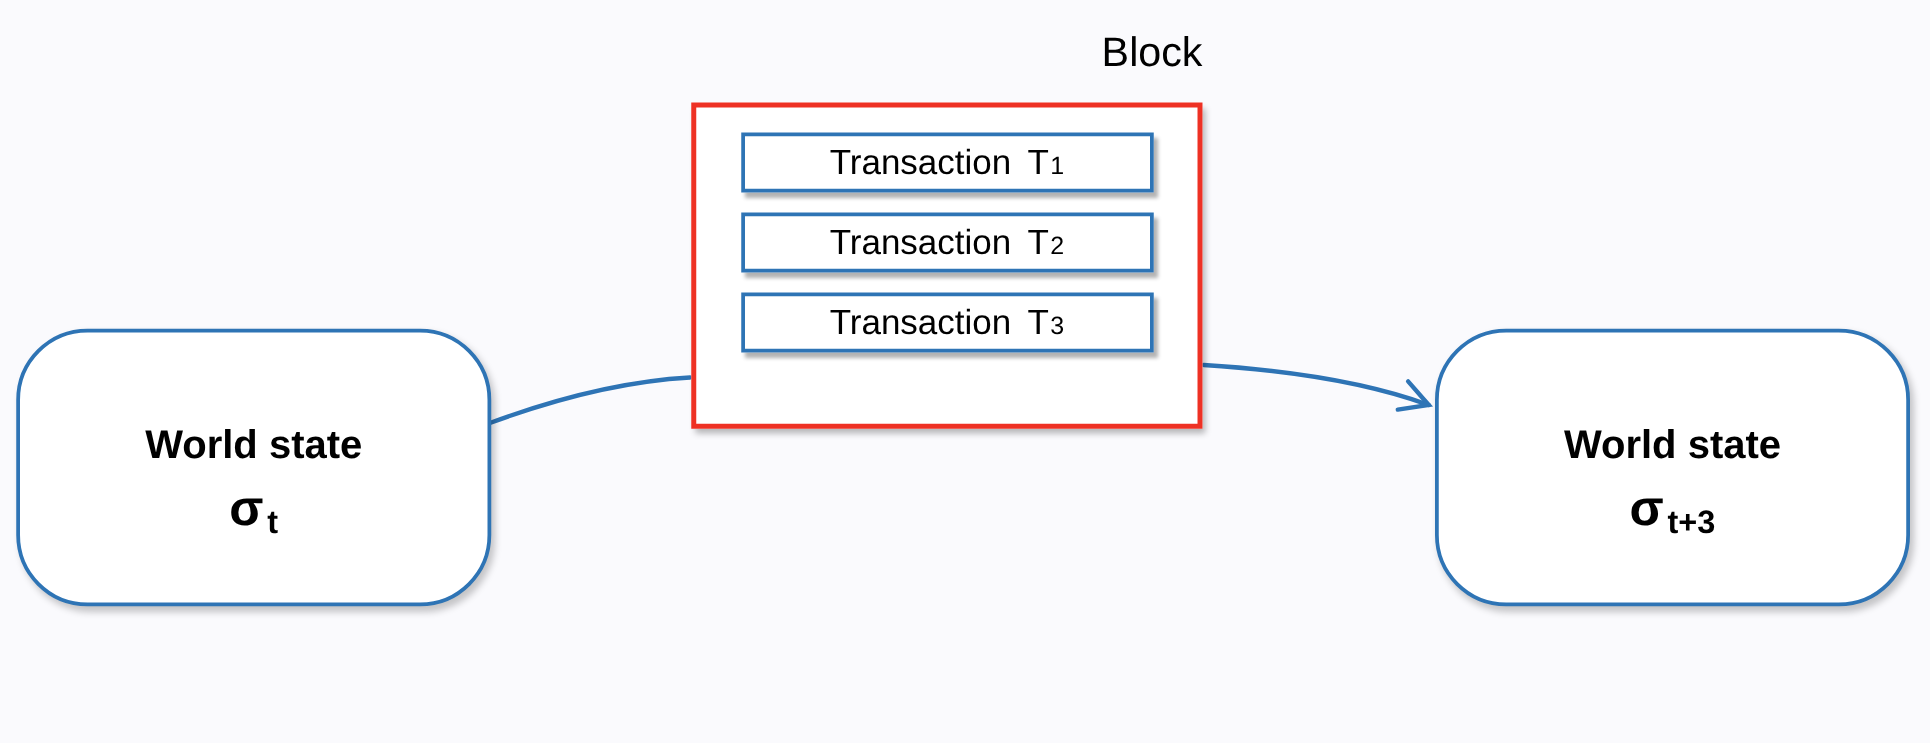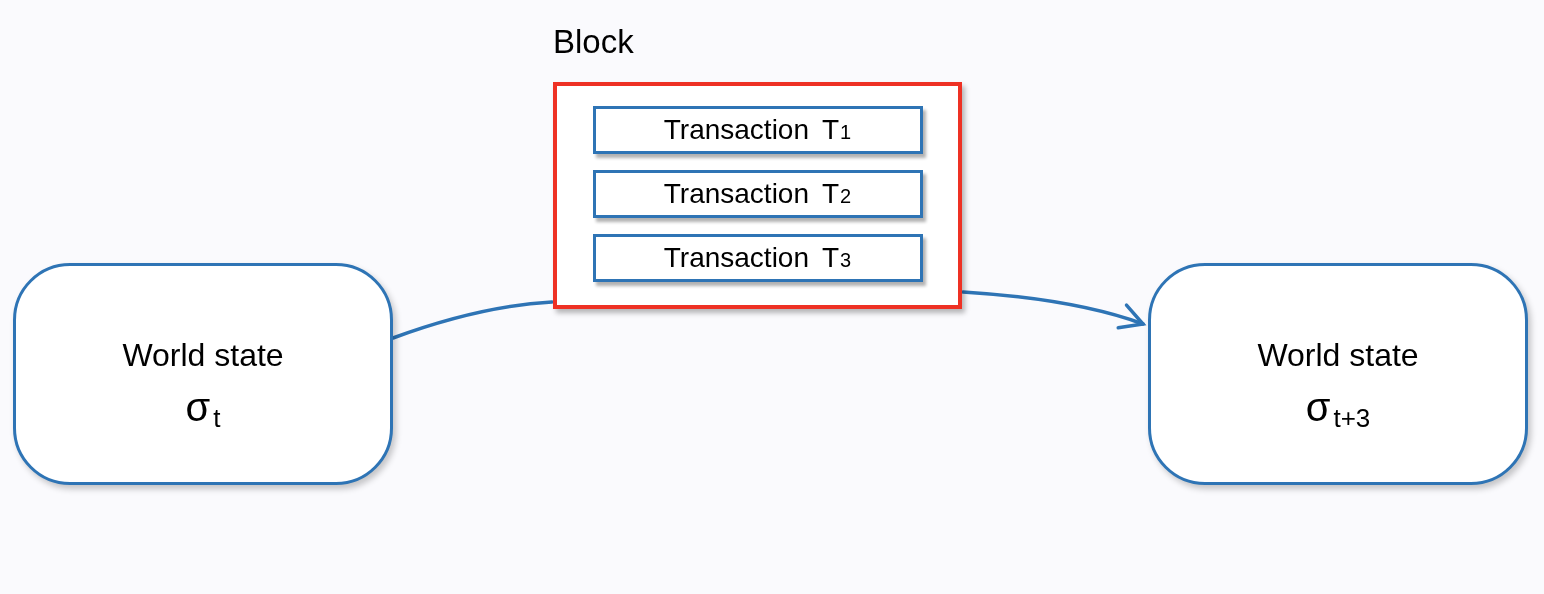--- a/index.html
+++ b/index.html
@@ -20,29 +20,29 @@
     overflow: hidden;
   }
   .connectors {
     position: absolute; left: 0; top: 0;
     width: 1544px; height: 594px;
     pointer-events: none;
   }
   .block-title {
     position: absolute;
     left: 553px; top: 22px; width: 409px;
-    text-align: left;
+    text-align: right;
     font-size: 33px;
     line-height: 40px;
     color: var(--text);
   }
   .block-box {
     position: absolute;
     left: 553px; top: 82px;
-    width: 409px; height: 227px;
+    width: 409px; height: 261px;
     background: var(--box-fill);
     border: 4px solid var(--red);
     box-shadow: 3px 4px 5px rgba(0,0,0,0.28);
     display: flex;
     flex-direction: column;
     align-items: center;
     padding-top: 20px;
     gap: 16px;
   }
   .transaction-box {
@@ -70,20 +70,21 @@
     background: var(--box-fill);
     border: 3px solid var(--blue);
     border-radius: 57px;
     box-shadow: 3px 4px 6px rgba(0,0,0,0.22);
     display: flex;
     flex-direction: column;
     align-items: center;
     justify-content: center;
     padding-top: 18px;
     gap: 12px;
+    font-weight: bold;
   }
   .state-box.left  { left: 13px; }
   .state-box.right { left: 1148px; }
   .state-label { font-size: 32px; line-height: 36px; }
   .sigma-line  { font-size: 40px; line-height: 44px; }
   .sigma-line sub {
     font-size: 26px;
     line-height: 0;
     margin-left: 3px;
     vertical-align: -6px;

